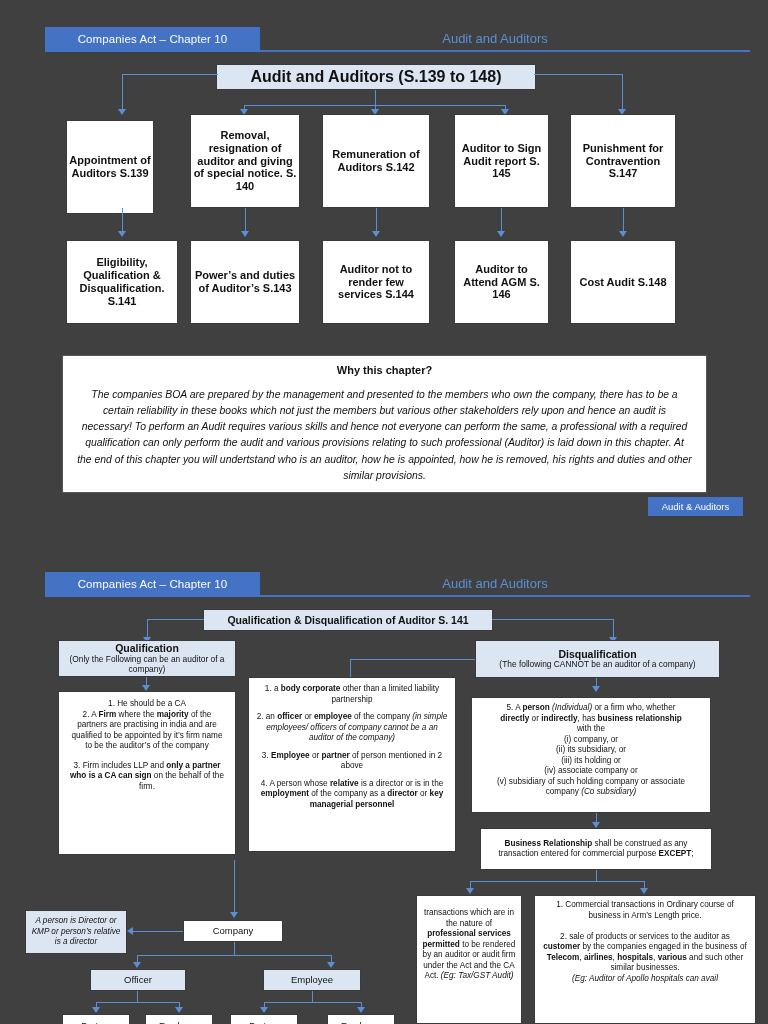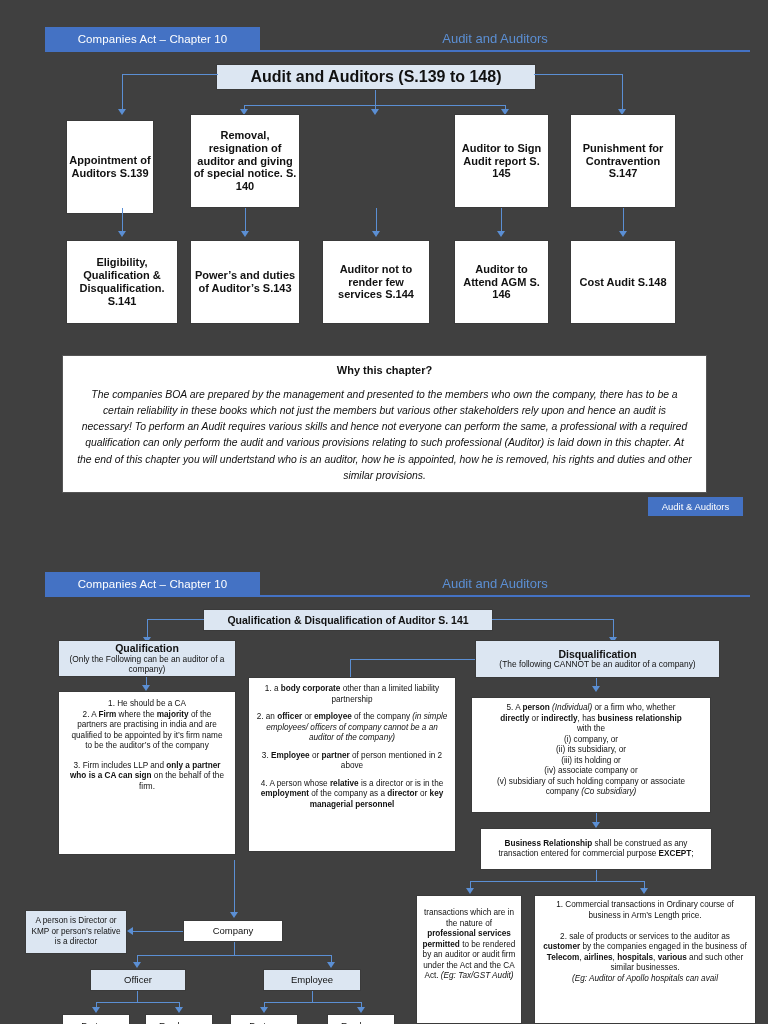--- a/index.html
+++ b/index.html
@@ -82,20 +82,23 @@
   <div class="arw" style="left:371px;top:109px;"></div>
   <div class="ln lnv" style="left:505px;top:105px;height:7px;"></div>
   <div class="arw" style="left:501px;top:109px;"></div>
 
   <div class="box" style="left:66px;top:114px;width:88px;height:94px;margin-top:6px;">
     <span class="inner">Appointment of Auditors S.139</span>
     </div>
   <div class="box" style="left:190px;top:114px;width:110px;height:94px;">
     <span class="inner">Removal, resignation of auditor and giving of special notice. S. 140</span>
     </div>
+  <div class="box" style="left:322px;top:114px;width:108px;height:94px;">
+    <span class="inner">Remuneration of Auditors S.142</span>
+    </div>
   <div class="box" style="left:454px;top:114px;width:95px;height:94px;">
     <span class="inner">Auditor to Sign Audit report S. 145</span>
     </div>
   <div class="box" style="left:570px;top:114px;width:106px;height:94px;">
     <span class="inner">Punishment for Contravention S.147</span>
     </div>
 
   <div class="ln lnv" style="left:122px;top:208px;height:26px;"></div>
   <div class="arw" style="left:118px;top:231px;"></div>
   <div class="ln lnv" style="left:245px;top:208px;height:26px;"></div>
@@ -210,21 +213,21 @@
     <div class="inner tiny">1. Commercial transactions in Ordinary course of business in Arm’s Length price.<br><br>2. sale of products or services to the auditor as <b>customer</b> by the companies engaged in the business of <b>Telecom</b>, <b>airlines</b>, <b>hospitals</b>, <b>various</b> and such other similar  businesses.<br><i>(Eg: Auditor of Apollo hospitals can avail</i></div>
   </div>
 
   <div class="ln lnv" style="left:234px;top:315px;height:55px;"></div>
   <div class="arw" style="left:230px;top:367px;"></div>
 
   <div class="box norm" style="left:183px;top:375px;width:100px;height:22px;font-size:9.5px;">
     <span class="inner">Company</span>
     </div>
 
-  <div class="box norm fill" style="left:25px;top:365px;width:102px;height:44px;padding:3px 4px;">
+  <div class="box norm fill" style="left:25px;top:365px;width:102px;height:44px;padding:3px 4px;font-style:italic;">
     <div class="inner tiny">A person is Director or KMP or person’s relative is a director</div>
   </div>
   <div class="ln lnh" style="left:133px;top:386px;width:50px;"></div>
   <div class="arwl" style="left:127px;top:382px;"></div>
 
   <div class="ln lnv" style="left:234px;top:397px;height:14px;"></div>
   <div class="ln lnh" style="left:137px;top:410px;width:195px;"></div>
   <div class="ln lnv" style="left:137px;top:410px;height:10px;"></div>
   <div class="arw" style="left:133px;top:417px;"></div>
   <div class="ln lnv" style="left:331px;top:410px;height:10px;"></div>

